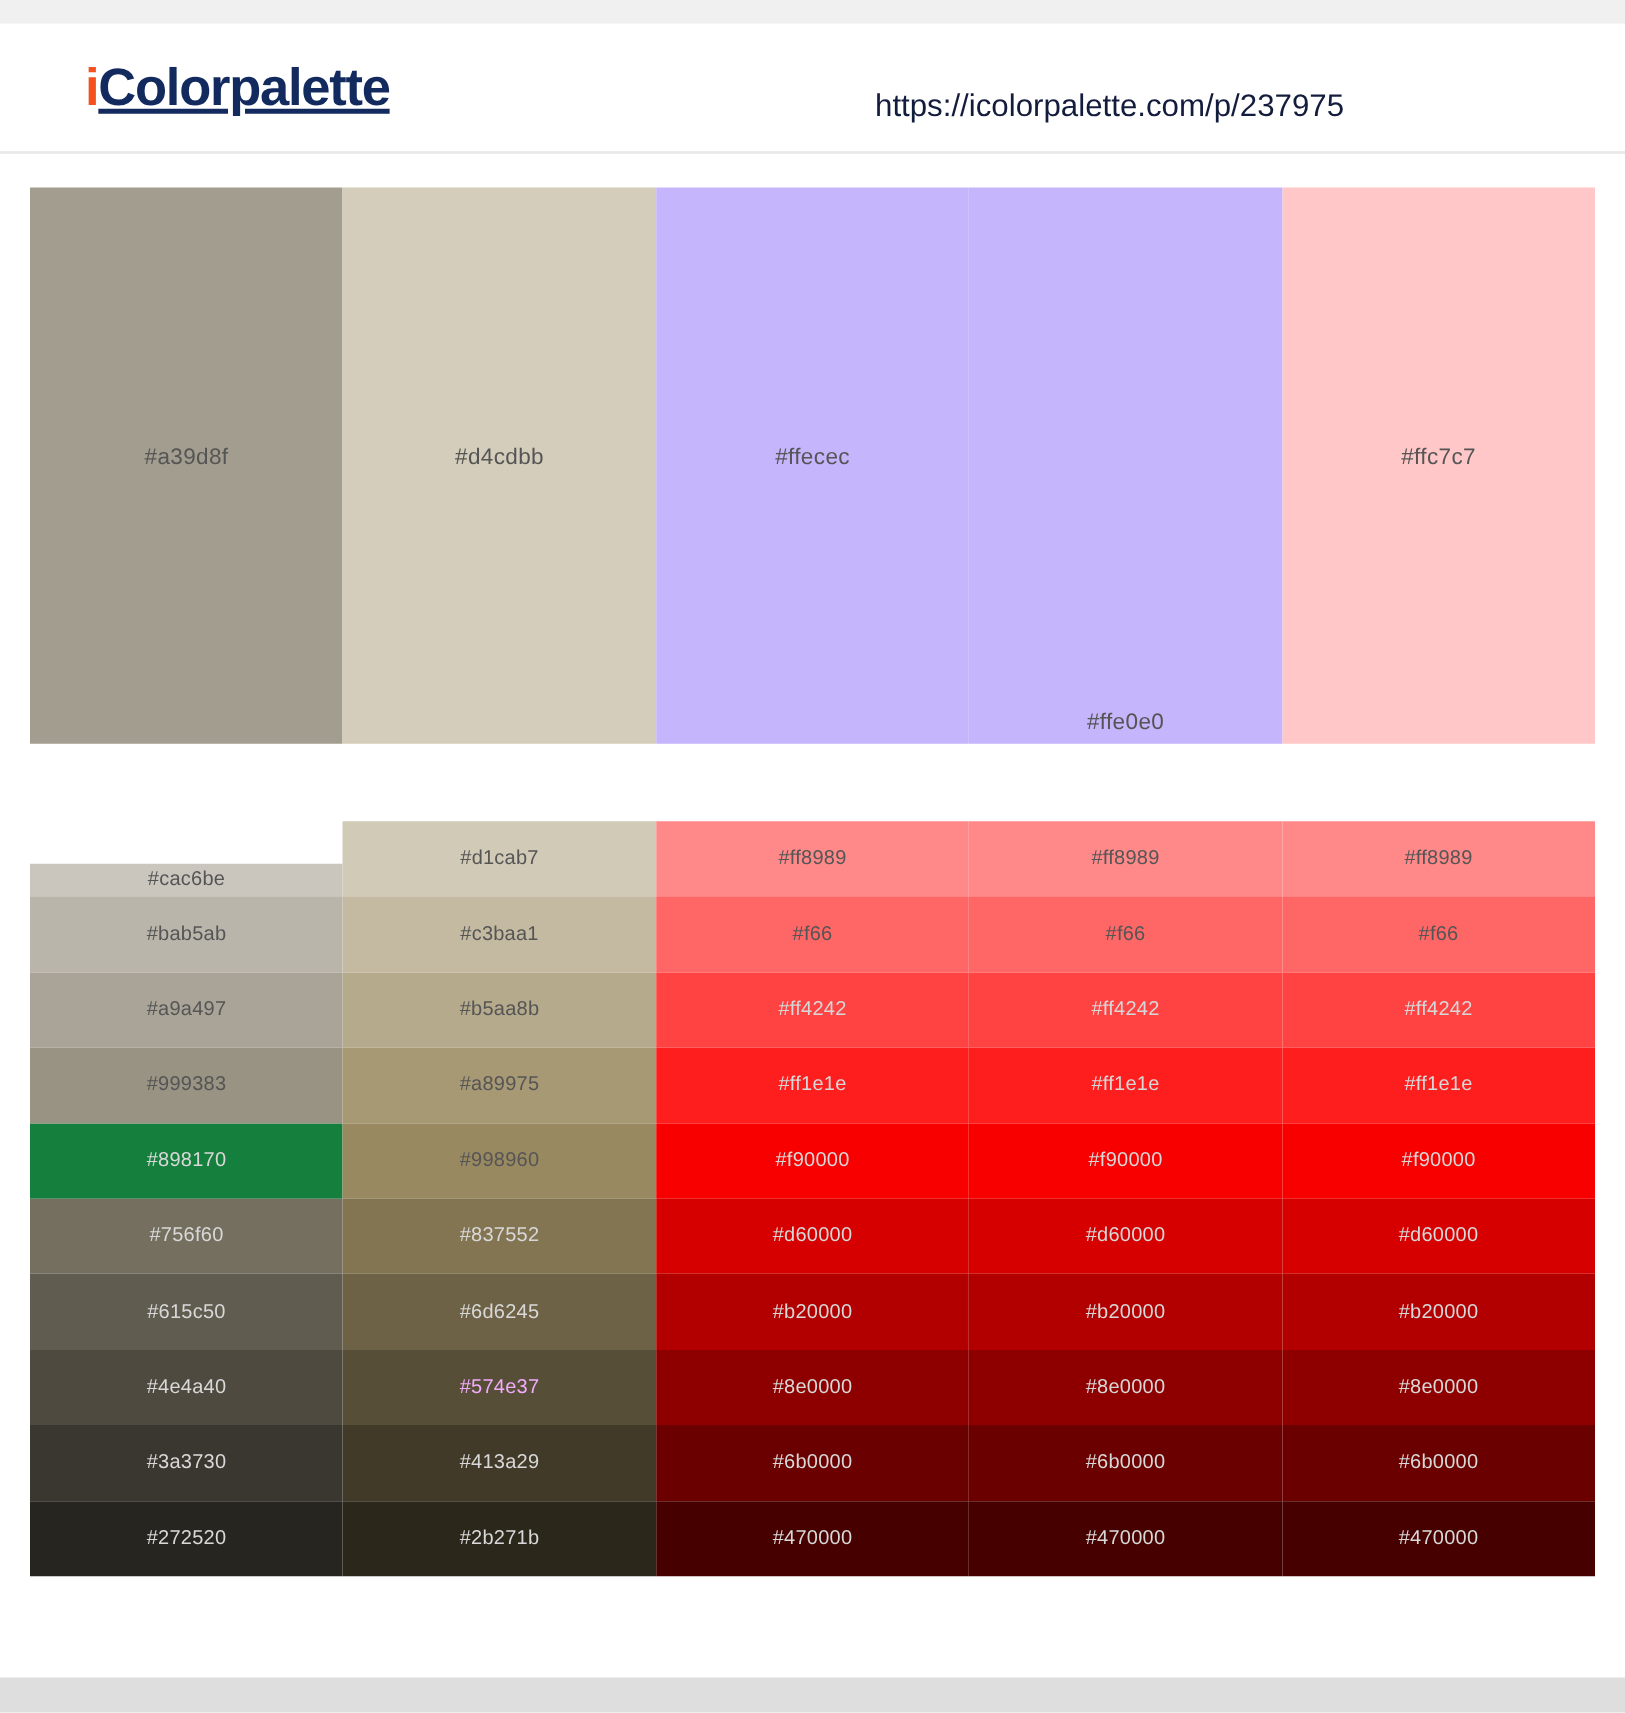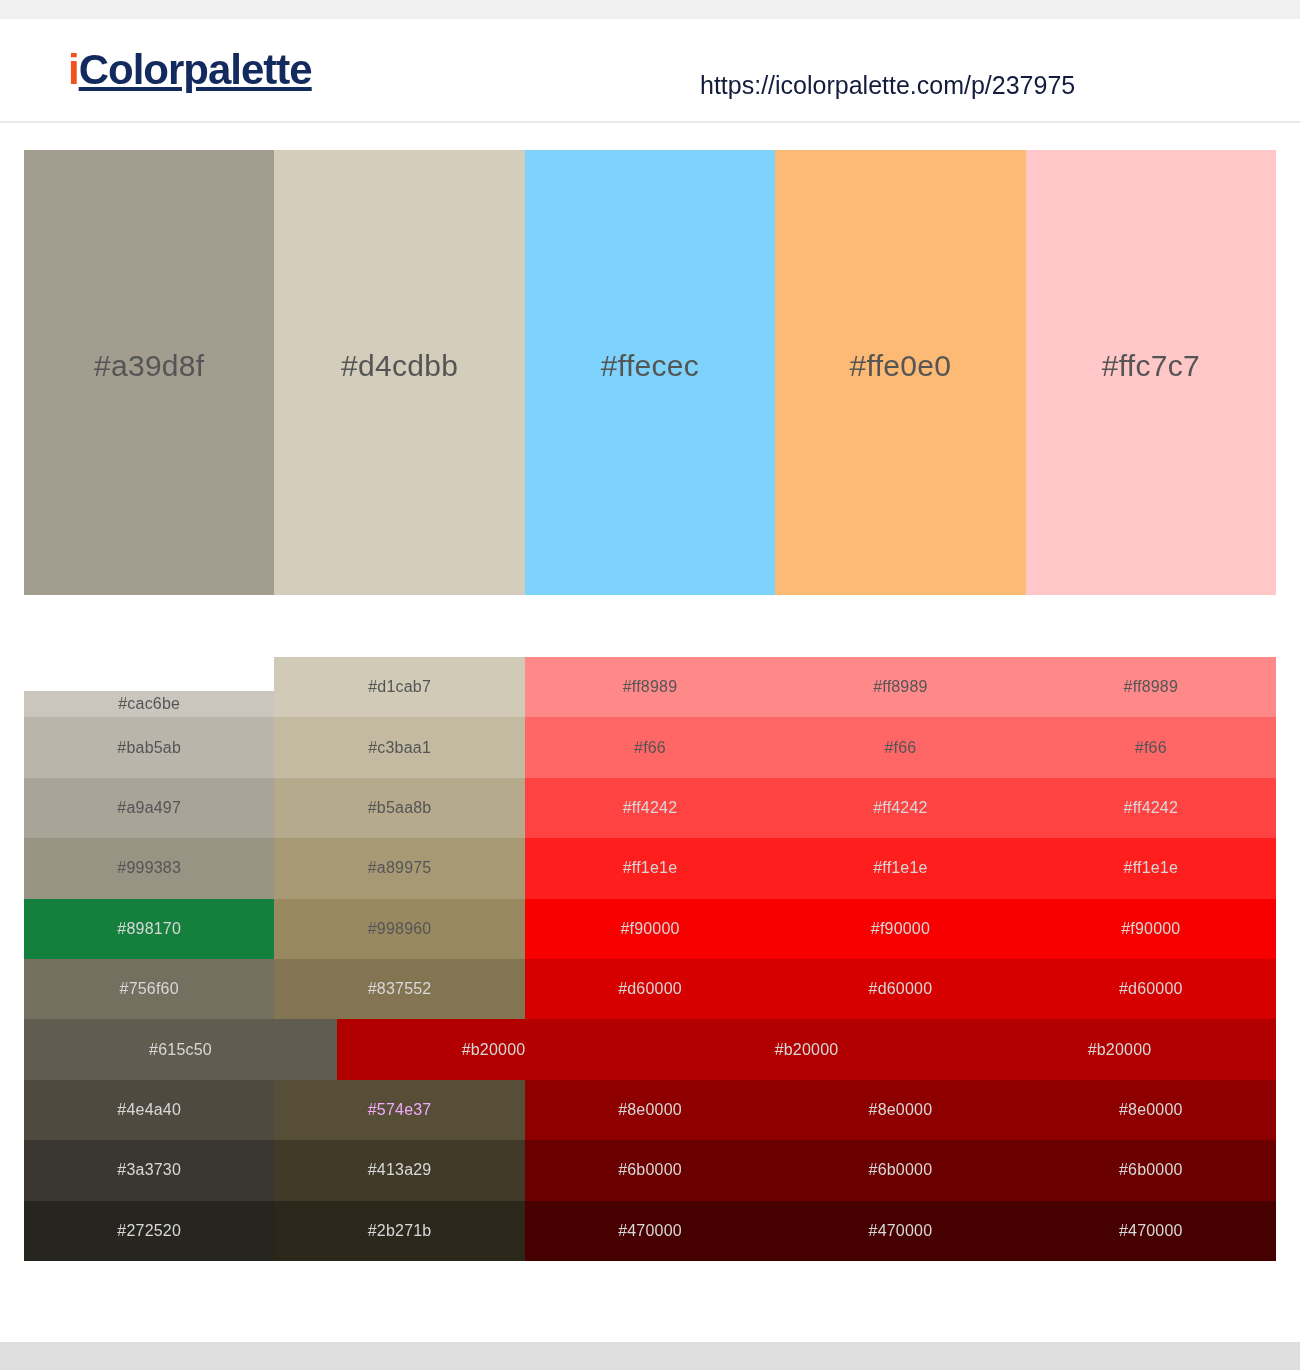--- a/index.html
+++ b/index.html
@@ -76,21 +76,21 @@
     display: flex;
   }
   .palette-swatch {
     flex: 1 1 0;
     position: relative;
     display: flex;
     align-items: center;
     justify-content: center;
   }
   .palette-swatch .swatch-label {
-    font-size: 30px;
+    font-size: 18px;
     color: #555555;
     letter-spacing: 0.3px;
     font-family: "Liberation Sans", sans-serif;
     position: relative;
     top: -7px;
   }
 
   
   .shades-table {
     position: absolute;
@@ -138,24 +138,24 @@
     <div class="page-url">https://icolorpalette.com/p/237975</div>
   </div>
 
   <div class="palette-strip" id="palette-strip">
       <div class="palette-swatch" style="background: rgb(163, 157, 143);">
         <span class="swatch-label" style="color: rgb(85, 85, 85);">#a39d8f</span>
       </div>
       <div class="palette-swatch" style="background: rgb(212, 205, 187);">
         <span class="swatch-label" style="color: rgb(85, 85, 85);">#d4cdbb</span>
       </div>
-      <div class="palette-swatch" style="background: #7dd3fc; justify-content: center;">
+      <div class="palette-swatch" style="background: #c4b5fd; justify-content: center;">
         <span class="swatch-label" style="color: rgb(85, 85, 85);">#ffecec</span>
       </div>
-      <div class="palette-swatch" style="background: #fdba74;">
+      <div class="palette-swatch" style="background: #c4b5fd; align-items: flex-end;">
         <span class="swatch-label" style="color: rgb(85, 85, 85);">#ffe0e0</span>
       </div>
       <div class="palette-swatch" style="background: rgb(255, 199, 199);">
         <span class="swatch-label" style="color: rgb(85, 85, 85);">#ffc7c7</span>
       </div>
     </div>
 
   <div class="shades-table" id="shades-table">
       <div class="shade-row">
         <div class="shade-cell" style="background: rgb(202, 198, 190); margin-top: 34px;">
@@ -256,20 +256,23 @@
           <span class="shade-label" style="color: rgb(216, 216, 216);">#d60000</span>
         </div>
         <div class="shade-cell" style="background: rgb(214, 0, 0);">
           <span class="shade-label" style="color: rgb(216, 216, 216);">#d60000</span>
         </div>
       </div>
       <div class="shade-row">
         <div class="shade-cell" style="background: rgb(97, 92, 80);">
           <span class="shade-label" style="color: rgb(216, 216, 216);">#615c50</span>
         </div>
+        <div class="shade-cell" style="background: rgb(109, 98, 69);">
+          <span class="shade-label" style="color: rgb(216, 216, 216);">#6d6245</span>
+        </div>
         <div class="shade-cell" style="background: rgb(178, 0, 0);">
           <span class="shade-label" style="color: rgb(216, 216, 216);">#b20000</span>
         </div>
         <div class="shade-cell" style="background: rgb(178, 0, 0);">
           <span class="shade-label" style="color: rgb(216, 216, 216);">#b20000</span>
         </div>
         <div class="shade-cell" style="background: rgb(178, 0, 0);">
           <span class="shade-label" style="color: rgb(216, 216, 216);">#b20000</span>
         </div>
       </div>

